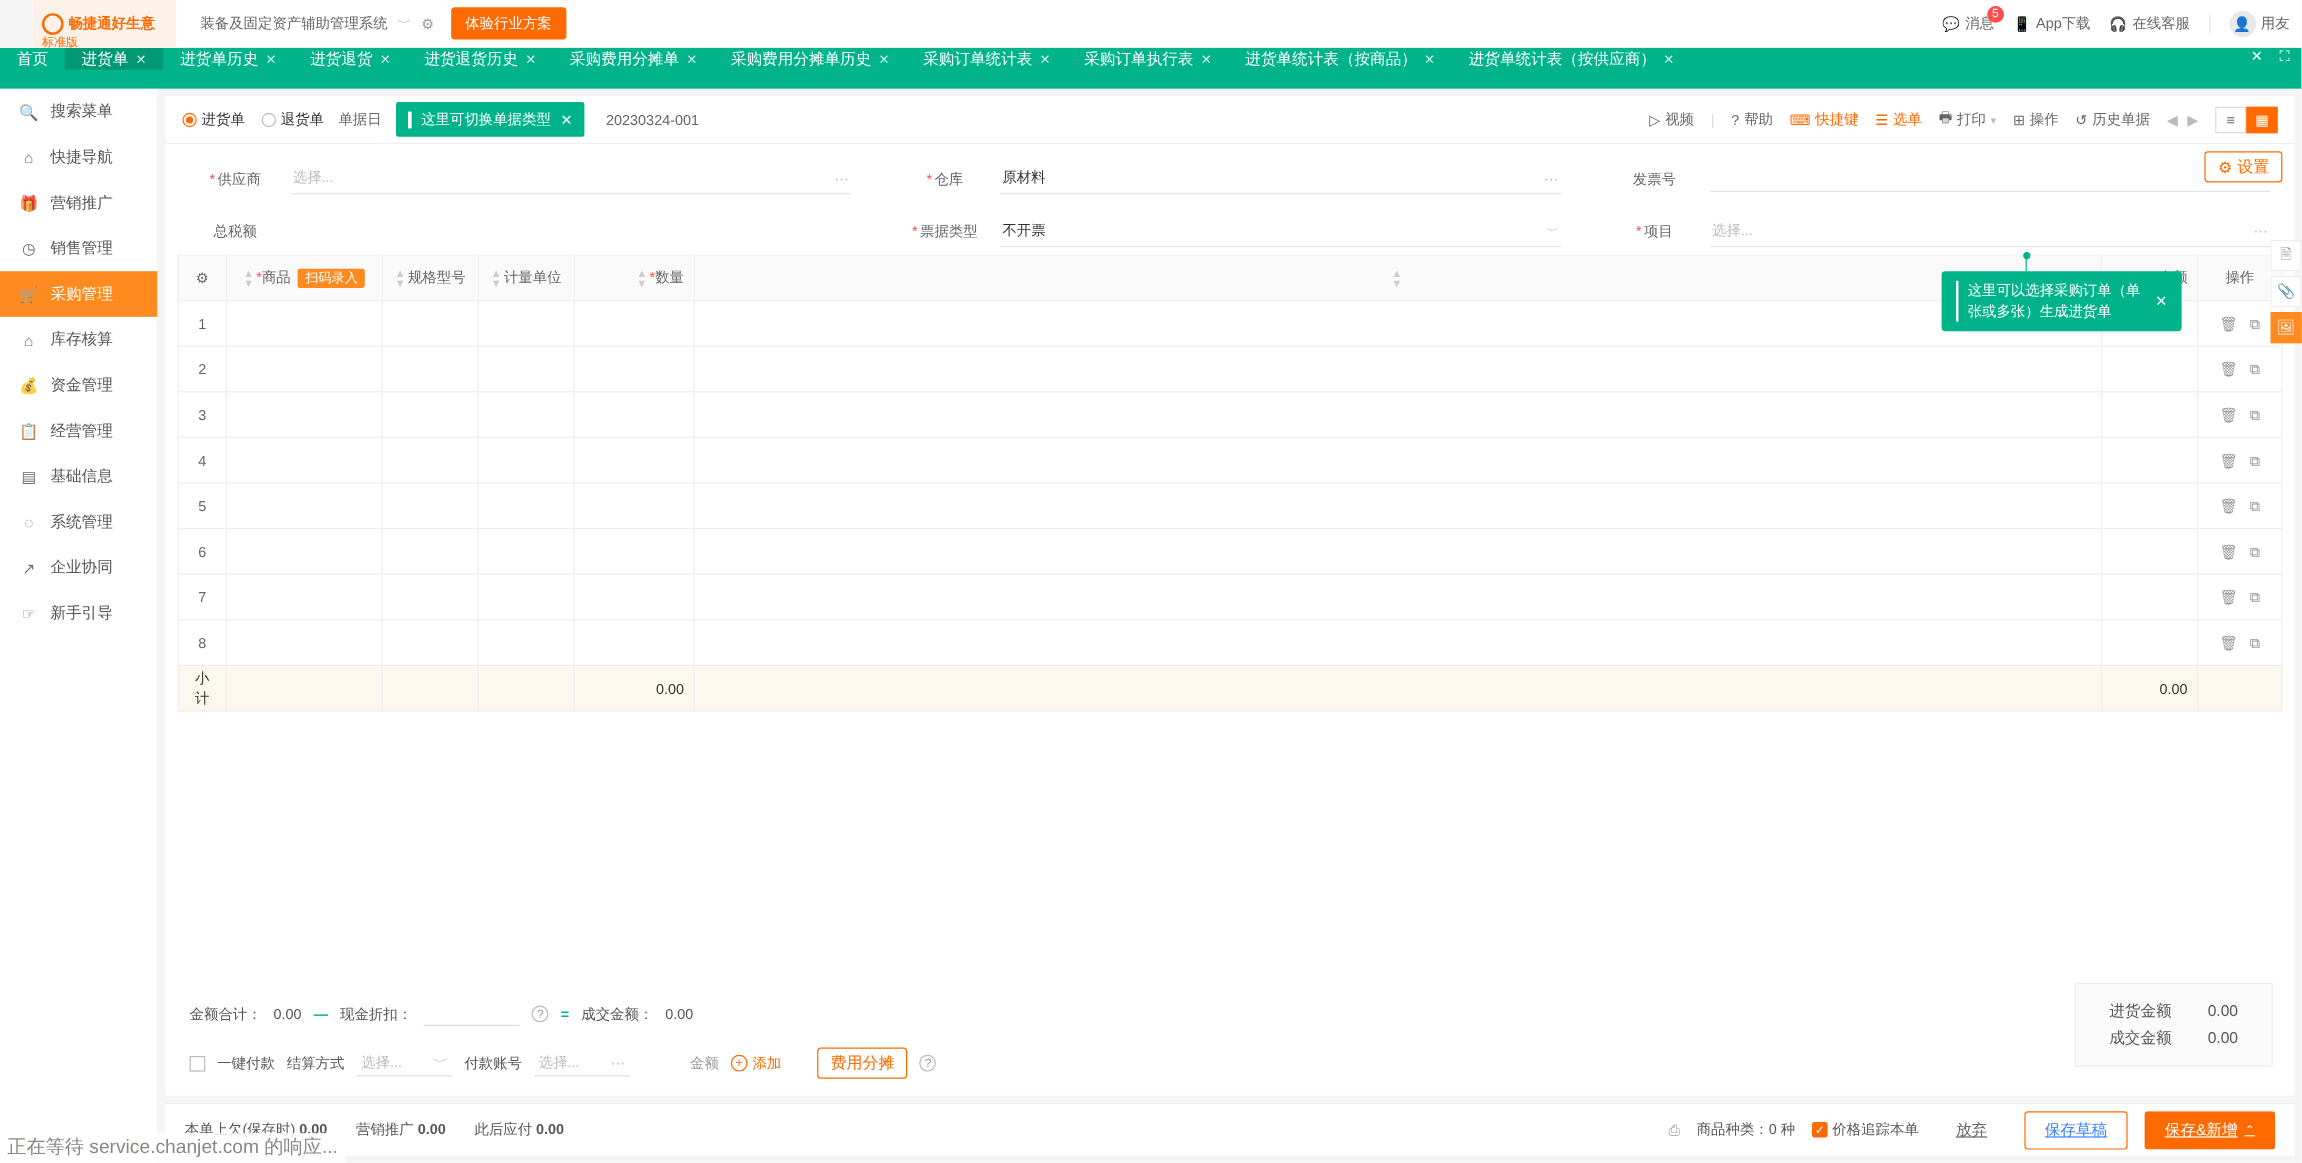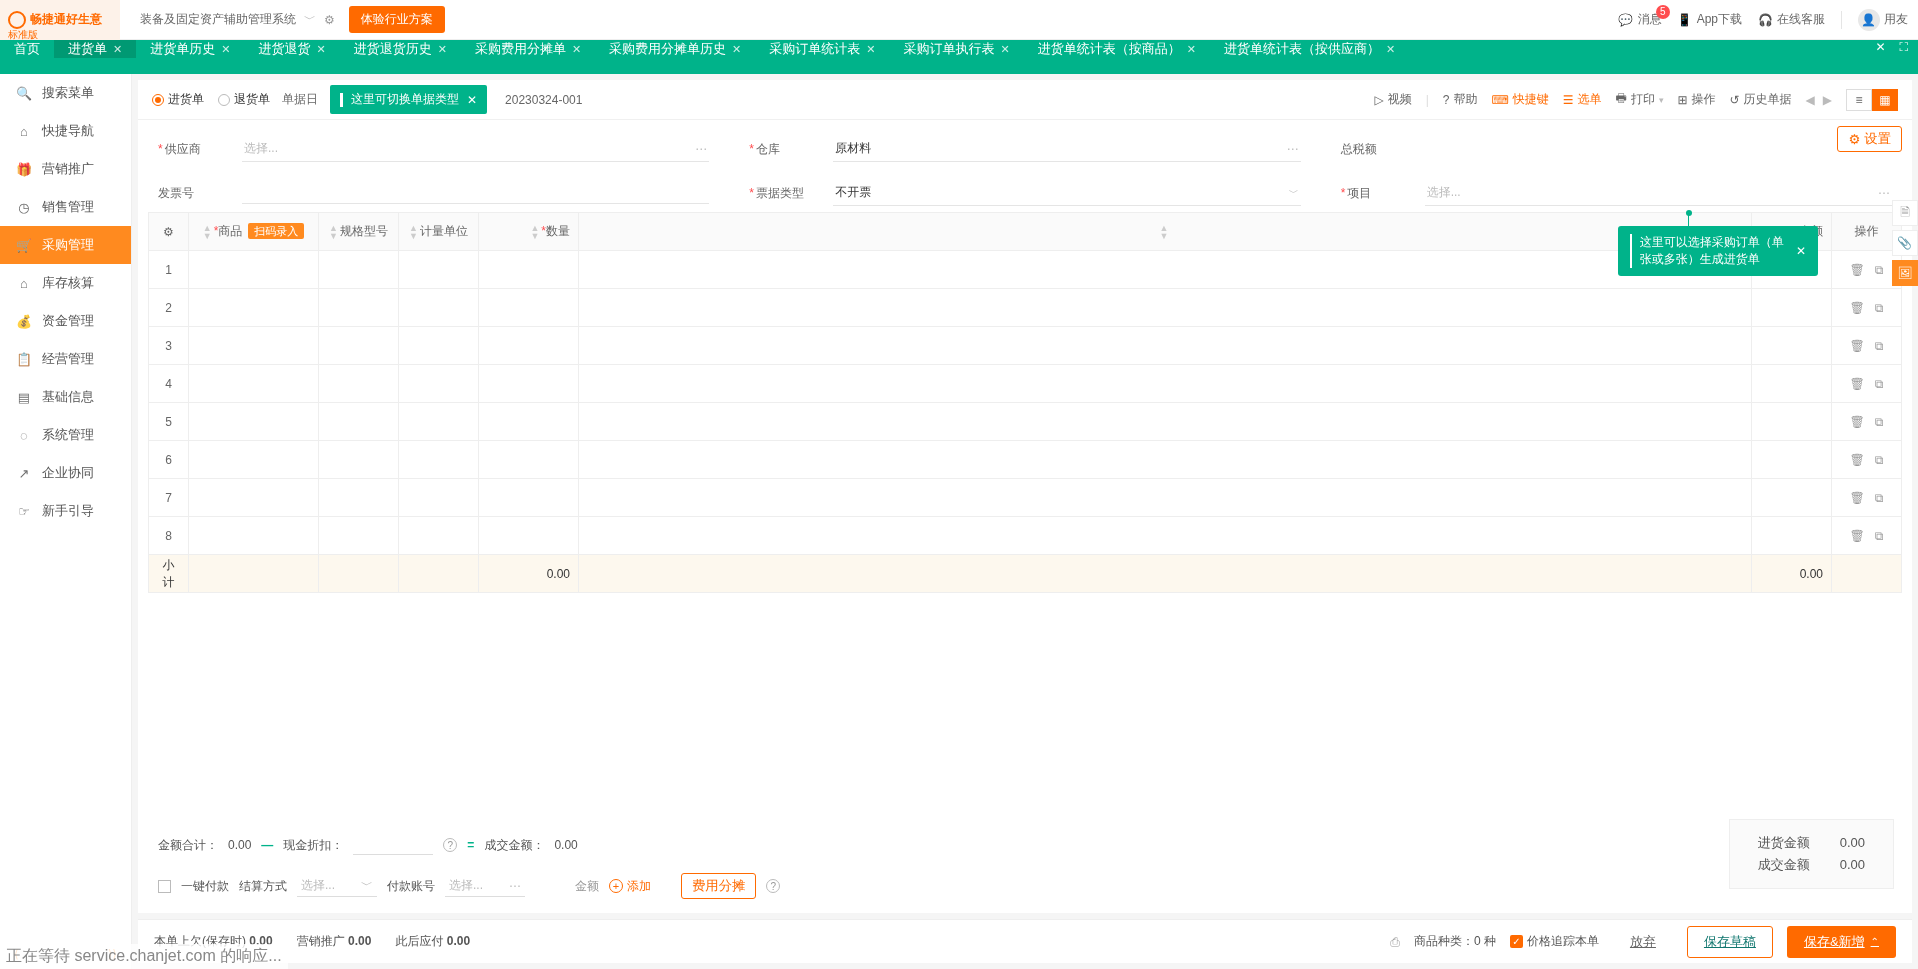--- a/index.html
+++ b/index.html
@@ -1,20 +1,20 @@
 <!DOCTYPE html>
 <html><head>
 <meta charset="utf-8">
 <style>
 * { margin: 0; padding: 0; box-sizing: border-box; }
 body { font-family: "Microsoft YaHei", Arial, sans-serif; font-size: 12px; color: #333; background: #f5f5f5; overflow: hidden; }
 .app { display: flex; flex-direction: column; height: 100vh; }
 
 
-.top-header { height: 40px; background: #fff; display: flex; align-items: center; padding: 0 10px; border-bottom: 1px solid #eee; }
+.top-header { height: 40px; background: #fff; display: flex; align-items: center; padding: 0 10px; border-bottom: 1px solid #eee; margin-left: 27px; }
 .logo-area { display: flex; align-items: center; width: 120px; background: #fdf2e9; height: 40px; padding: 0 8px; margin: 0 -10px 0 -10px; }
 .logo-icon { width: 18px; height: 18px; border-radius: 50%; border: 2px solid #ff6a00; margin-right: 4px; position: relative; }
 .logo-text { color: #ff6a00; font-size: 12px; font-weight: bold; }
 .logo-sub { color: #ff6a00; font-size: 10px; position: absolute; top: 28px; left: 8px; }
 .system-select { margin-left: 30px; display: flex; align-items: center; gap: 8px; color: #666; }
 .system-select .chev { color: #bbb; }
 .gear-mini { color: #999; }
 .trial-btn { background: #ff6a00; color: #fff; border: none; border-radius: 3px; padding: 5px 12px; margin-left: 14px; cursor: pointer; font-size: 12px; }
 .header-right { margin-left: auto; display: flex; align-items: center; gap: 16px; color: #666; font-size: 12px; }
 .header-right .item { display: flex; align-items: center; gap: 4px; cursor: pointer; position: relative; }
@@ -58,21 +58,21 @@
 .sub-right .lnk { display: flex; align-items: center; gap: 4px; cursor: pointer; }
 .sub-right .lnk.orange { color: #ff6a00; }
 .pager-arrows { display: flex; gap: 8px; color: #bbb; }
 .view-toggle { display: flex; }
 .vt { width: 26px; height: 22px; border: 1px solid #ddd; display: flex; align-items: center; justify-content: center; cursor: pointer; }
 .vt.active { background: #ff6a00; color: #fff; border-color: #ff6a00; }
 
 
 .form-area { padding: 16px 20px 6px; display: grid; grid-template-columns: repeat(3, 1fr); gap: 18px 40px; font-size: 12px; position: relative; }
 .field { display: flex; align-items: center; }
-.field .lbl { width: 76px; text-align: left; color: #666; margin-right: 8px; }
+.field .lbl { width: 76px; text-align: center; color: #666; margin-right: 8px; }
 .field .req { color: #ff4d4f; margin-right: 2px; }
 .field .val { flex: 1; border-bottom: 1px solid #e5e5e5; padding: 4px 2px; color: #999; display: flex; justify-content: space-between; align-items: center; min-height: 22px; }
 .field .val .txt { color: #333; }
 .field .val .ph { color: #bbb; }
 .field .chev { color: #bbb; font-size: 10px; }
 .settings-btn { position: absolute; right: 10px; top: 6px; border: 1px solid #ff6a00; color: #ff6a00; background: #fff; border-radius: 3px; padding: 3px 10px; cursor: pointer; display: flex; align-items: center; gap: 4px; }
 .field.remark { grid-column: 1 / span 1; }
 
 
 .hint2 { position: absolute; top: 152px; right: 100px; background: #00b38a; color: #fff; padding: 8px 12px; border-radius: 3px; font-size: 12px; display: flex; align-items: center; gap: 8px; z-index: 5; max-width: 200px; }
@@ -113,21 +113,21 @@
 .totals-box .trow { display: flex; justify-content: space-between; gap: 30px; line-height: 22px; }
 .totals-box .amt { font-weight: 500; }
 
 
 .footer-bar { height: 44px; background: #fff; border-top: 1px solid #eee; display: flex; align-items: center; padding: 0 16px; gap: 24px; font-size: 12px; color: #555; margin: 0 6px 6px; }
 .footer-bar .val { font-weight: bold; }
 .footer-right { margin-left: auto; display: flex; align-items: center; gap: 14px; }
 .chk-on { width: 13px; height: 13px; background: #ff6a00; display: inline-flex; align-items: center; justify-content: center; color: #fff; font-size: 10px; border-radius: 2px; }
 .btn { padding: 6px 16px; border-radius: 3px; cursor: pointer; font-size: 13px; border: 1px solid transparent; text-decoration: underline; }
 .btn-text { background: none; color: #666; }
-.btn-outline { border: 1px solid #ff6a00; color: #0f766e; background: #fff; }
+.btn-outline { border: 1px solid #ff6a00; color: #3b82f6; background: #fff; }
 .btn-primary { background: #ff6a00; color: #fff; display: flex; align-items: center; gap: 6px; }
 
 
 .right-rail { position: fixed; right: 0; top: 200px; display: flex; flex-direction: column; gap: 4px; z-index: 20; }
 .rail-btn { width: 26px; height: 26px; background: #fff; border: 1px solid #eee; display: flex; align-items: center; justify-content: center; color: #999; cursor: pointer; }
 .rail-btn.orange { background: #ff8a1f; color: #fff; border-color: #ff8a1f; }
 
 .status-line { position: fixed; bottom: 0; left: 0; font-size: 16px; color: #888; padding: 2px 6px; background: rgba(255,255,255,.8); }
 </style>
 </head>
@@ -355,27 +355,27 @@
               </span>
           </div>
           <div class="field">
             <span class="lbl"><span class="req">*</span><span>仓库</span></span>
             <span class="val">
                 <span class="txt">原材料</span>
                 <span style="color:#bbb;">⋯</span>
               </span>
           </div>
           <div class="field">
+            <span class="lbl"><span>发票号</span></span>
+            <span class="val"></span>
+          </div>
+
+          <div class="field">
             <span class="lbl"><span>总税额</span></span>
             <span class="val" style="border-bottom:none;"></span>
-          </div>
-
-          <div class="field">
-            <span class="lbl"><span>发票号</span></span>
-            <span class="val"></span>
           </div>
           <div class="field">
             <span class="lbl"><span class="req">*</span><span>票据类型</span></span>
             <span class="val">
                 <span class="txt">不开票</span>
                 <span class="chev">﹀</span>
               </span>
           </div>
           <div class="field">
             <span class="lbl"><span class="req">*</span><span>项目</span></span>

